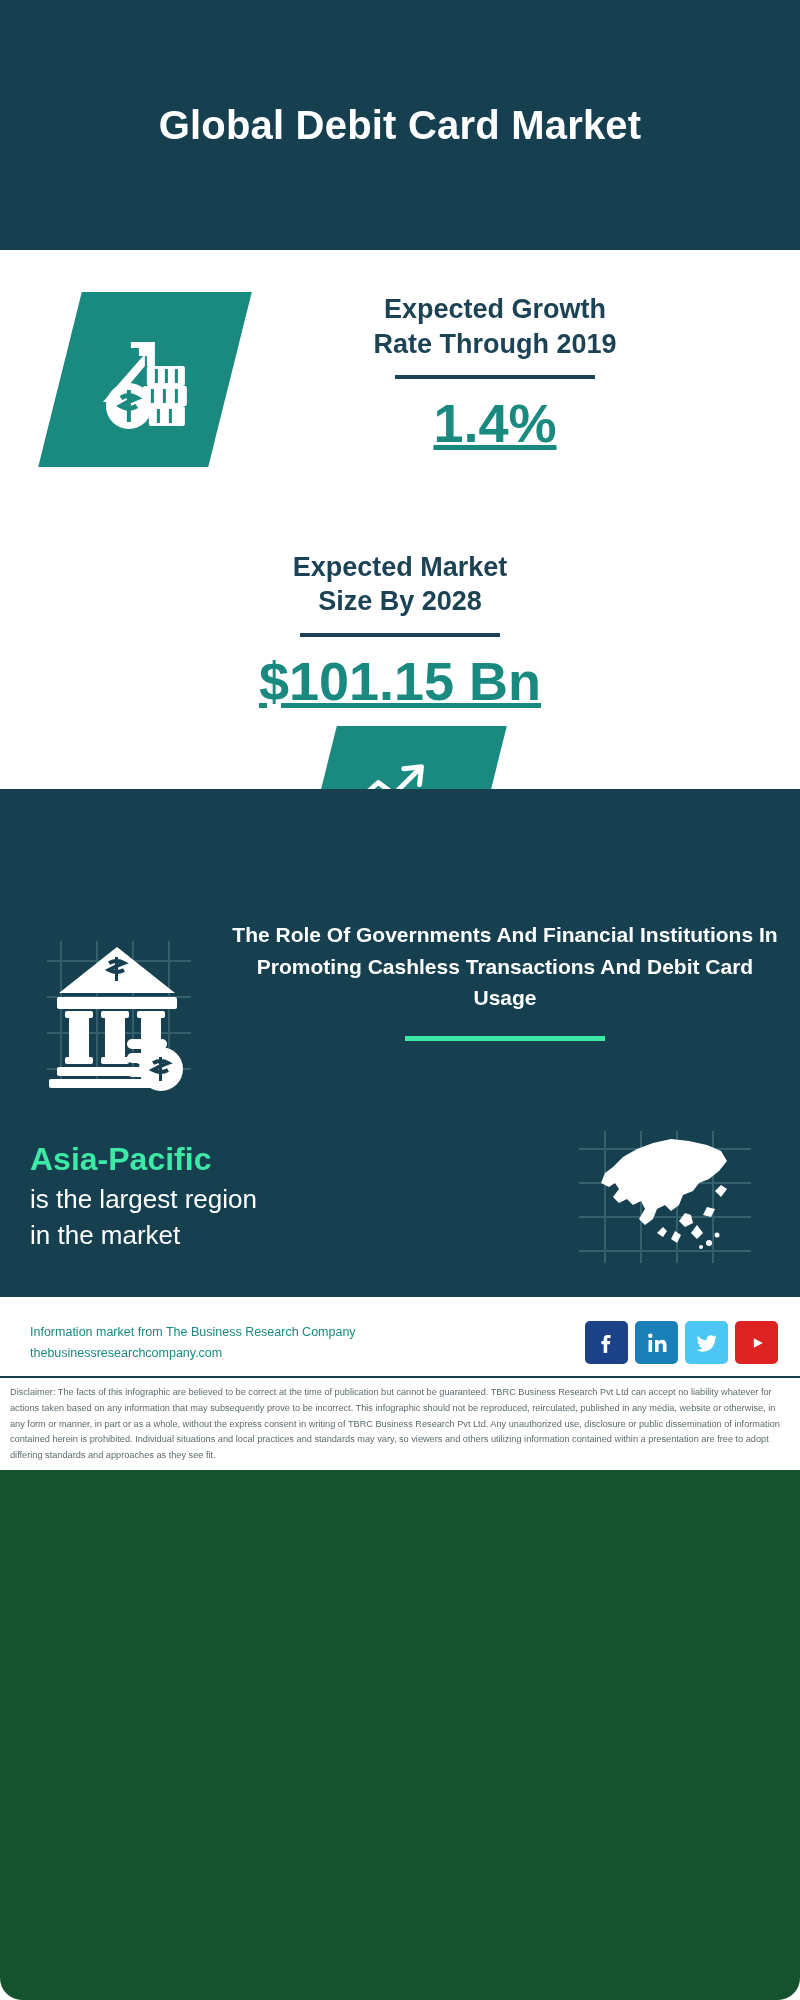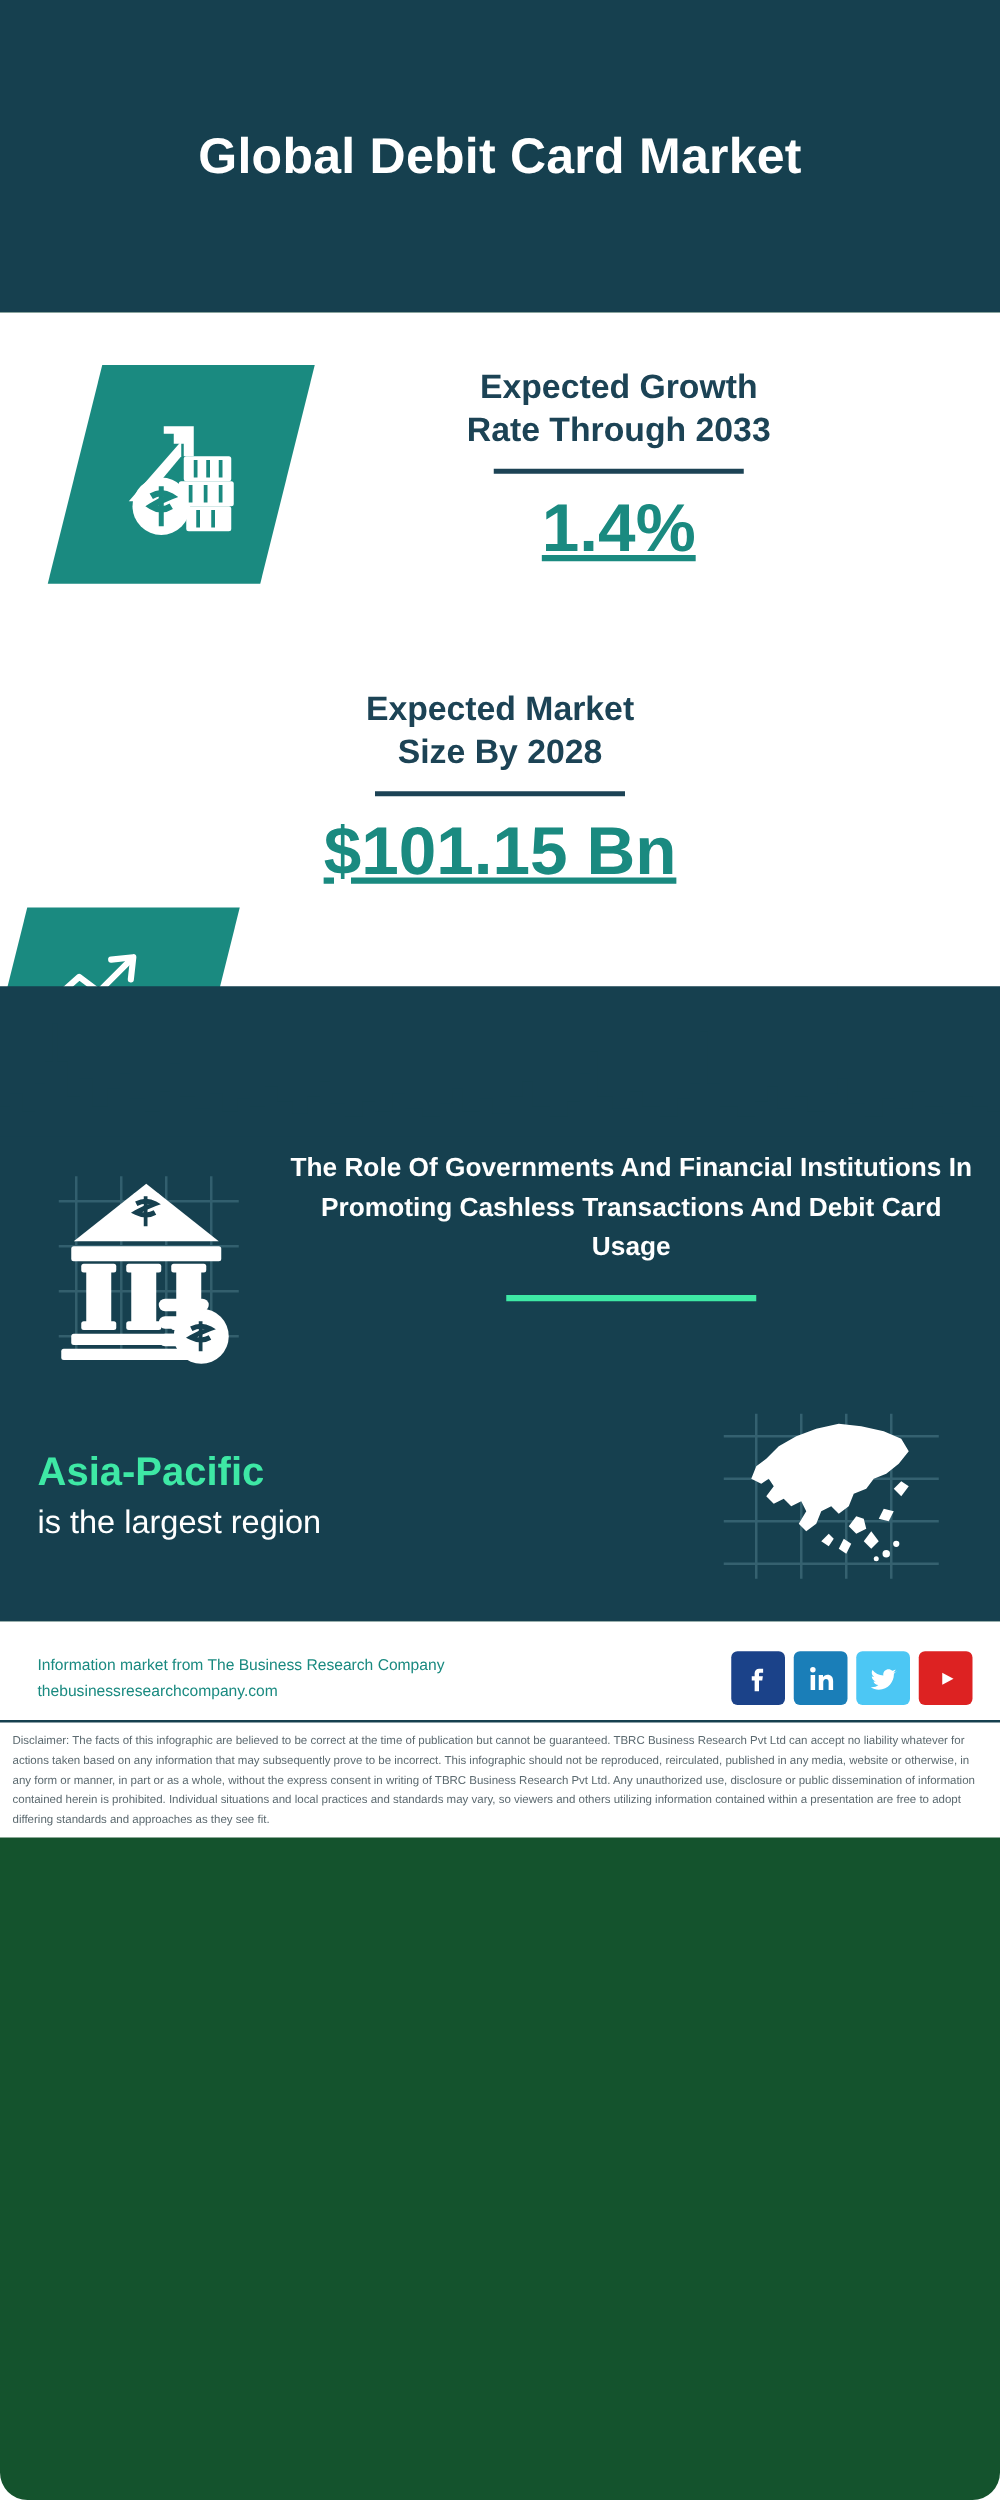--- a/index.html
+++ b/index.html
@@ -18,21 +18,21 @@
     display:flex;align-items:center;justify-content:center;
   }
   .header h1{
     margin:0;color:#ffffff;font-size:40px;font-weight:bold;
     letter-spacing:.2px;text-align:center;
   }
 
   
   .white-zone{position:relative;width:800px;height:540px;background:#fff;}
 
-  .stat-row{display:flex;width:800px;}
+  .stat-row{display:flex;align-items:center;width:800px;}
 
   .para{
     position:relative;
     width:170px;height:175px;
     background:#1a8a80;
     transform:skewX(-14deg);
     display:flex;align-items:center;justify-content:center;
     flex:0 0 auto;
   }
   .para > .ic{transform:skewX(14deg);display:block;}
@@ -131,21 +131,21 @@
                 <rect x="90" y="71" width="3" height="14"></rect>
                 <rect x="72" y="91" width="3" height="14"></rect>
                 <rect x="84" y="91" width="3" height="14"></rect>
               </g>
             </g>
           </svg>
         </span>
       </div>
       <div class="stat-text">
         <p class="stat-label">Expected Growth</p>
-        <p class="stat-label">Rate Through 2033</p>
+        <p class="stat-label">Rate Through 2019</p>
         <div class="rule"></div>
         <p class="stat-value">1.4%</p>
       </div>
       <div style="flex:0 0 40px;"></div>
     </div>
 
     <div class="stat-row" style="padding-top:52px;flex-direction:column;">
       <div style="flex:0 0 30px;"></div>
       <div class="stat-text">
         <p class="stat-label">Expected Market</p>
@@ -235,20 +235,21 @@
         <p class="driver-body">The Role Of Governments And Financial Institutions In Promoting Cashless Transactions And Debit Card Usage</p>
         <div class="green-rule"></div>
       </div>
     </div>
 
     <div class="region-row">
       <div style="flex:0 0 20px;"></div>
       <div class="region-text">
         <p class="region-name">Asia-Pacific</p>
         <p class="region-sub">is the largest region</p>
+        <p class="region-sub">in the market</p>
       </div>
       <div class="region-map">
         <svg width="180" height="140" viewBox="0 0 180 140">
           <g stroke="#3d6a78" stroke-width="2" opacity="0.8">
             <line x1="30" y1="4" x2="30" y2="136"></line>
             <line x1="66" y1="4" x2="66" y2="136"></line>
             <line x1="102" y1="4" x2="102" y2="136"></line>
             <line x1="138" y1="4" x2="138" y2="136"></line>
             <line x1="4" y1="22" x2="176" y2="22"></line>
             <line x1="4" y1="56" x2="176" y2="56"></line>

